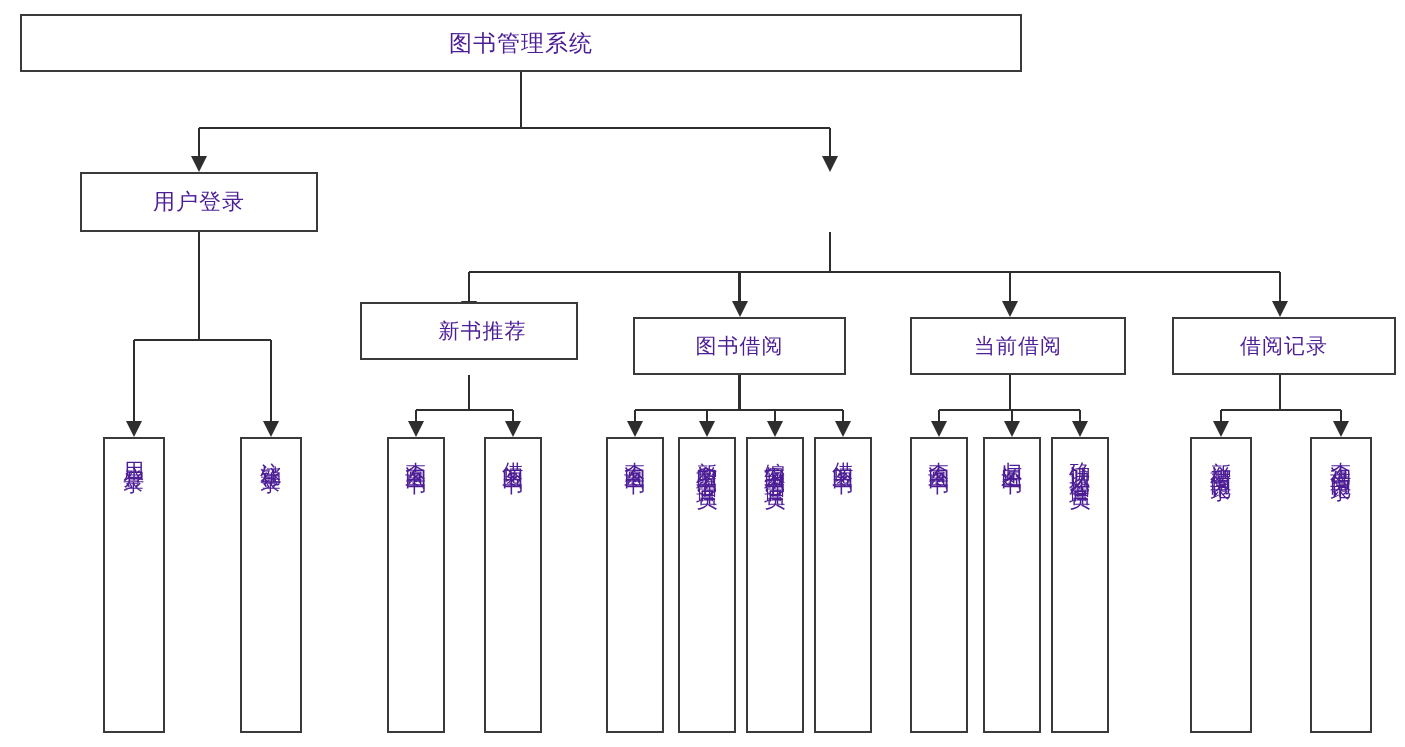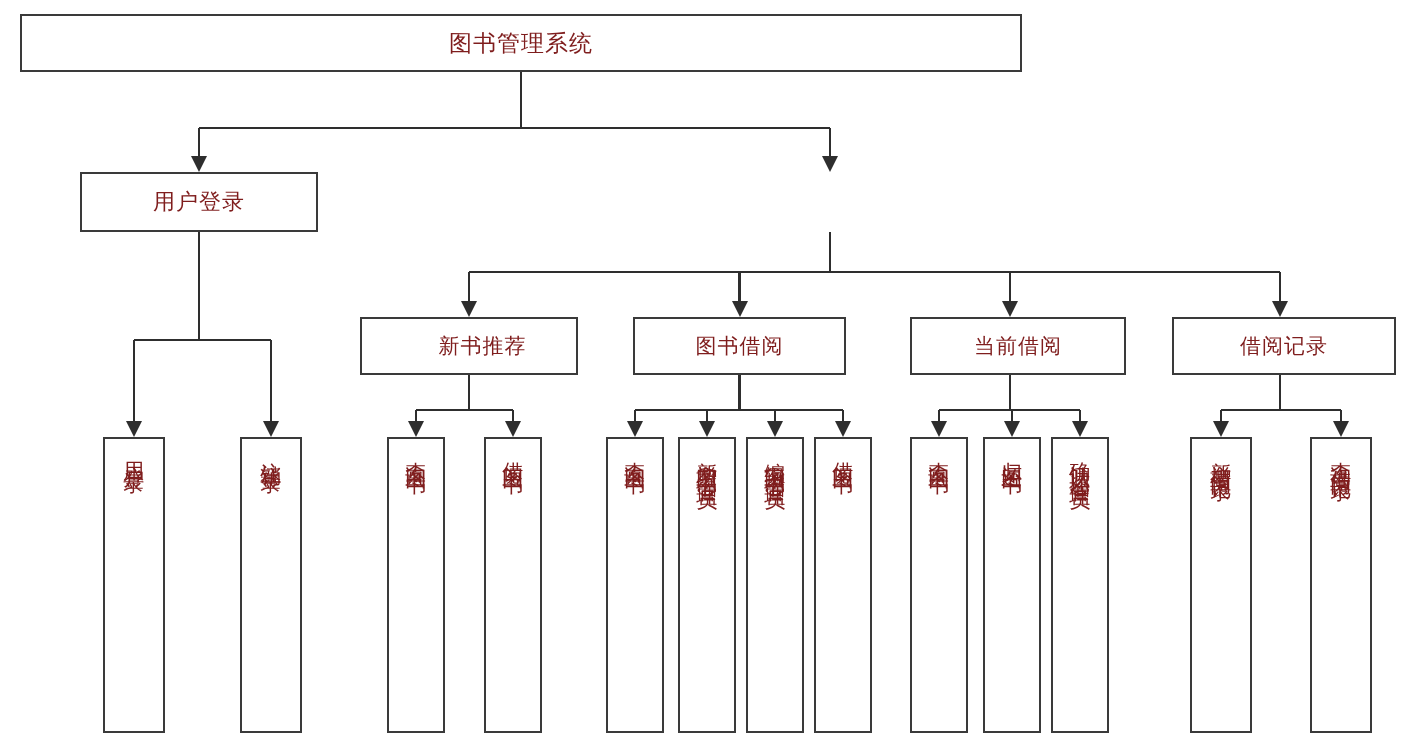--- a/index.html
+++ b/index.html
@@ -25,21 +25,21 @@
     box-sizing: border-box;
     background: #ffffff;
     border: 2.5px solid #3a3a3a;
     display: flex;
     align-items: center;
     justify-content: center;
   }
   .node-label {
     font-size: 22px;
     line-height: 1.25;
-    color: #7f1d1d;
+    color: #4c1d95;
     letter-spacing: 1px;
     white-space: nowrap;
     text-align: center;
   }
   .node.root .node-label { font-size: 23px; }
   .node.level2 .node-label { font-size: 22px; }
   .node.level3 .node-label { font-size: 21px; }
 
   
   .node.leaf {
@@ -115,21 +115,21 @@
   <div class="conn h" id="c-bm-bar" style="left: 469px; top: 270.75px; width: 811px;"></div>
   <div class="conn v" id="c-bm-d1" style="left: 467.75px; top: 272px; height: 29px;"></div>
   <div class="conn v" id="c-bm-d2" style="left: 738.25px; top: 272px; height: 29px;"></div>
   <div class="conn v" id="c-bm-d3" style="left: 1008.75px; top: 272px; height: 29px;"></div>
   <div class="conn v" id="c-bm-d4" style="left: 1278.75px; top: 272px; height: 29px;"></div>
   <div class="arrow" id="a-bm-1" style="left: 461px; top: 301px;"></div>
   <div class="arrow" id="a-bm-2" style="left: 731.5px; top: 301px;"></div>
   <div class="arrow" id="a-bm-3" style="left: 1002px; top: 301px;"></div>
   <div class="arrow" id="a-bm-4" style="left: 1272px; top: 301px;"></div>
 
-  <div class="node level3" id="node-new-book-rec" style="left: 360px; top: 317px; width: 218px; height: 58px; padding-left: 27px;">
+  <div class="node level3" id="node-new-book-rec" style="left: 360px; top: 302px; width: 218px; height: 58px; padding-left: 27px;">
     <span class="node-label">新书推荐</span>
   </div>
   <div class="node level3" id="node-book-borrow" style="left: 633px; top: 317px; width: 213px; height: 58px;">
     <span class="node-label">图书借阅</span>
   </div>
   <div class="node level3" id="node-current-borrow" style="left: 902px; top: 317px; width: 216px; height: 58px; margin-left: 8px;">
     <span class="node-label">当前借阅</span>
   </div>
   <div class="node level3" id="node-borrow-record" style="left: 1172px; top: 317px; width: 224px; height: 58px;">
     <span class="node-label">借阅记录</span>

